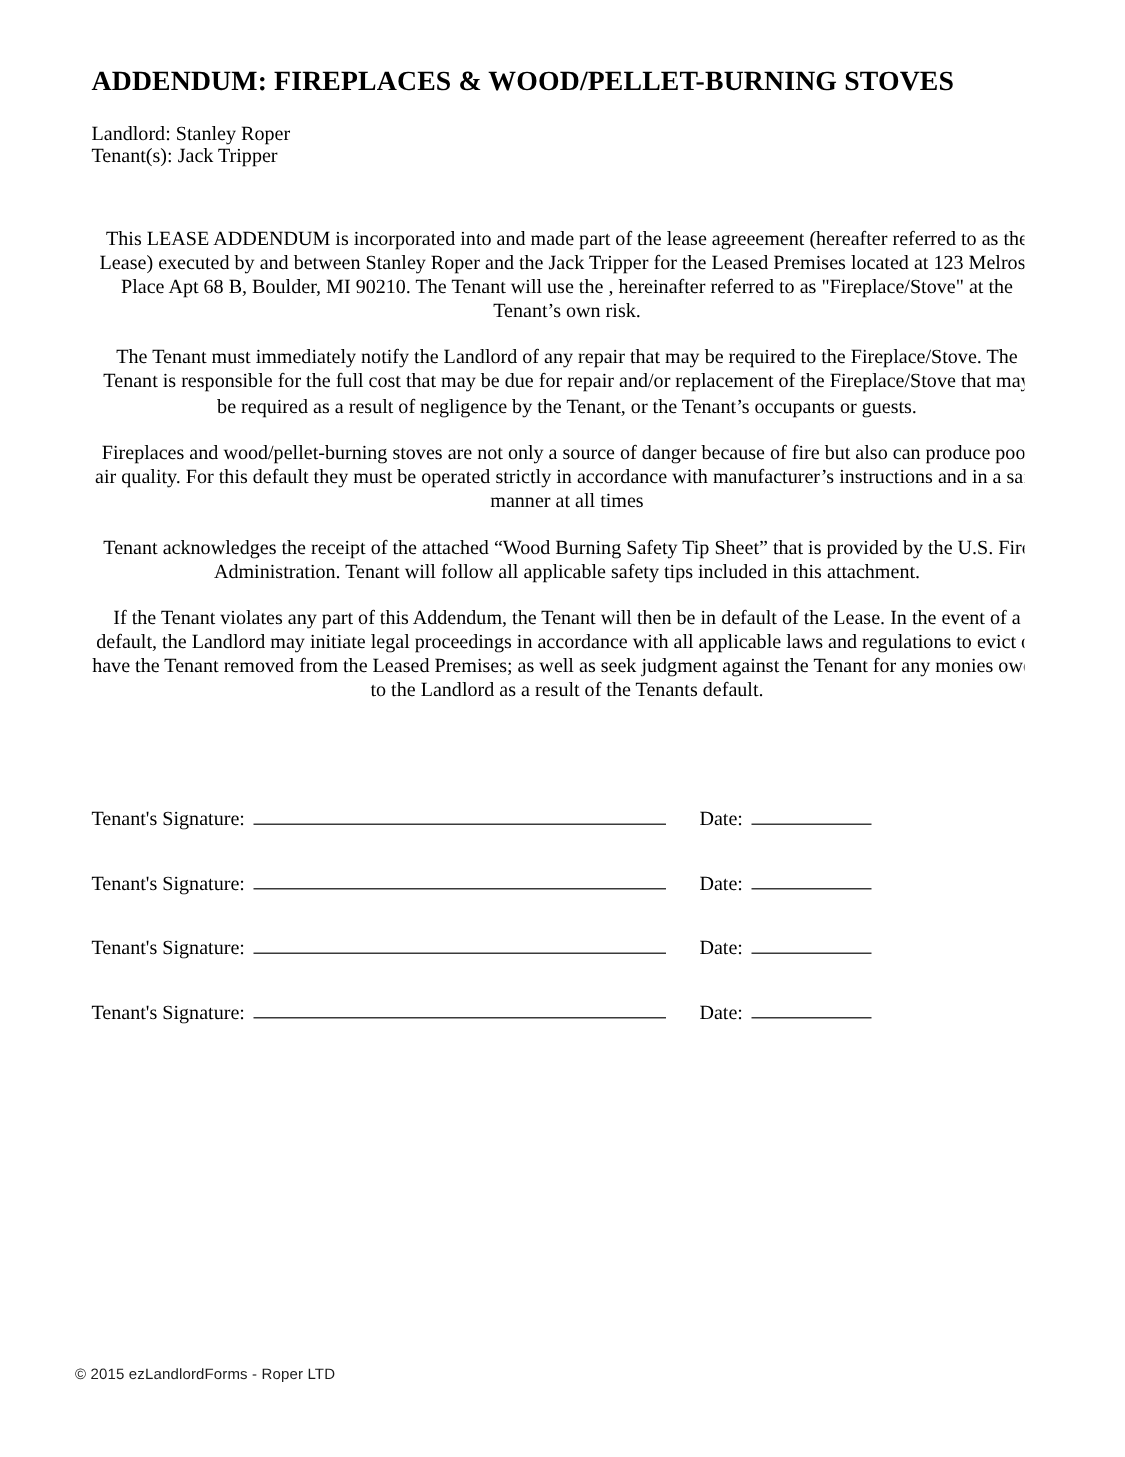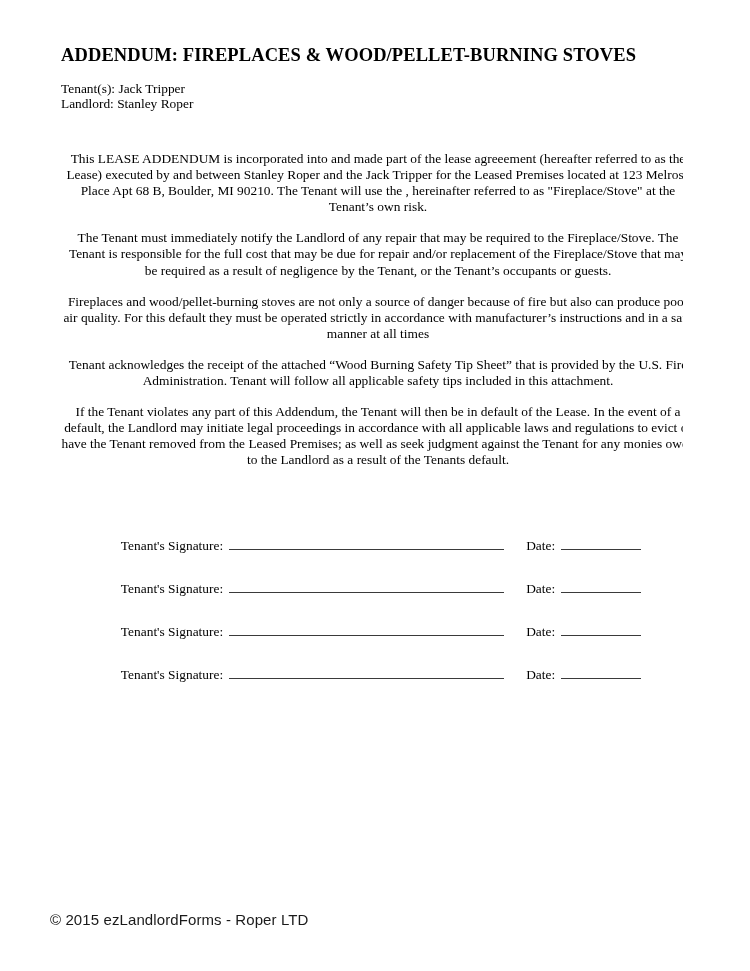--- a/index.html
+++ b/index.html
@@ -48,21 +48,20 @@
     line-height: 16.1px;
     text-align: center;
     margin: 0 0 15px 0;
   }
   .para.p1 { margin-bottom: 15px; }
   .sig-block {
     position: absolute;
     left: 61px;
     top: 538px;
     width: 640px;
-    text-align: center;
   }
   .sig-row {
     position: relative;
     height: 43px;
     font-size: 13.4px;
     white-space: nowrap;
   }
   .sig-label {
     display: inline-block;
     vertical-align: baseline;
@@ -74,35 +73,35 @@
     height: 11px;
   }
   .rule-sig { width: 275px; margin-left: 6px; }
   .rule-date { width: 80px; margin-left: 6px; }
   .date-label { display: inline-block; margin-left: 22px; }
   .footer {
     position: absolute;
     left: 50px;
     top: 911px;
     font-family: "Liberation Sans", "DejaVu Sans", sans-serif;
-    font-size: 15px;
+    font-size: 10px;
     color: #1a1a1a;
     letter-spacing: 0.1px;
   }
 </style>
 </head>
 <body>
 
 <div class="page">
 
   <h1 class="doc-title">ADDENDUM: FIREPLACES &amp; WOOD/PELLET-BURNING STOVES</h1>
 
   <div class="parties">
+    <div>Landlord: Stanley Roper</div>
     <div>Tenant(s): Jack Tripper</div>
-    <div>Landlord: Stanley Roper</div>
   </div>
 
   <div class="body-block">
     <p class="para p1">This LEASE ADDENDUM is incorporated into and made part of the lease agreeement (hereafter referred to as the Lease) executed by and between Stanley Roper and the Jack Tripper for the Leased Premises located at 123 Melrose Place Apt 68 B, Boulder, MI 90210. The Tenant will use the , hereinafter referred to as "Fireplace/Stove" at the Tenant’s own risk.</p>
     <p class="para">The Tenant must immediately notify the Landlord of any repair that may be required to the Fireplace/Stove. The Tenant is responsible for the full cost that may be due for repair and/or replacement of  the Fireplace/Stove that may be required as a result of negligence by the Tenant, or the Tenant’s occupants or guests.</p>
     <p class="para">Fireplaces and wood/pellet-burning stoves are not only a source of danger because of fire but also can produce poor air quality. For this default they must be operated strictly in accordance with manufacturer’s instructions and in a safe manner at all times</p>
     <p class="para">Tenant acknowledges the receipt of the attached “Wood Burning Safety Tip Sheet” that is provided by the U.S. Fire Administration. Tenant will follow all applicable safety tips included in this attachment.</p>
     <p class="para">If the Tenant violates any part of this Addendum, the Tenant will then be in default of the Lease. In the event of a default, the Landlord may initiate legal proceedings in accordance with all applicable laws and regulations to evict or have the Tenant removed from the Leased Premises; as well as seek judgment against the Tenant for any monies owed to the Landlord as a result of the Tenants default.</p>
   </div>
 

